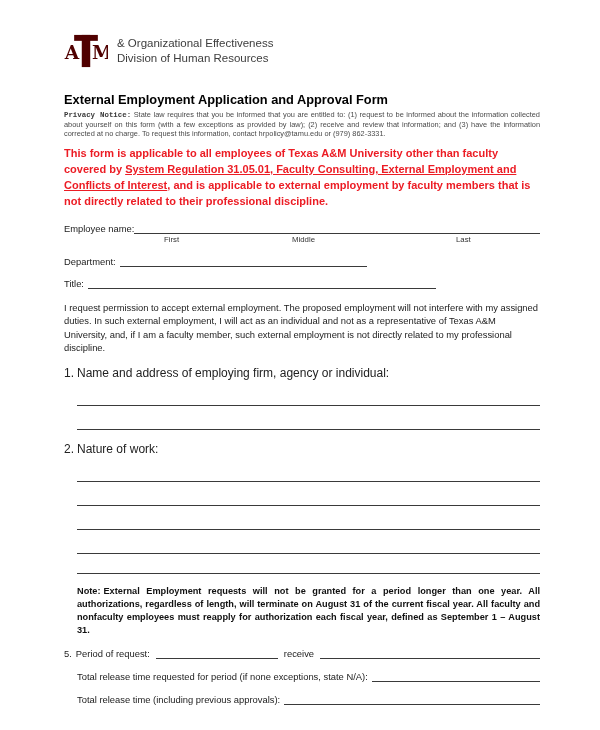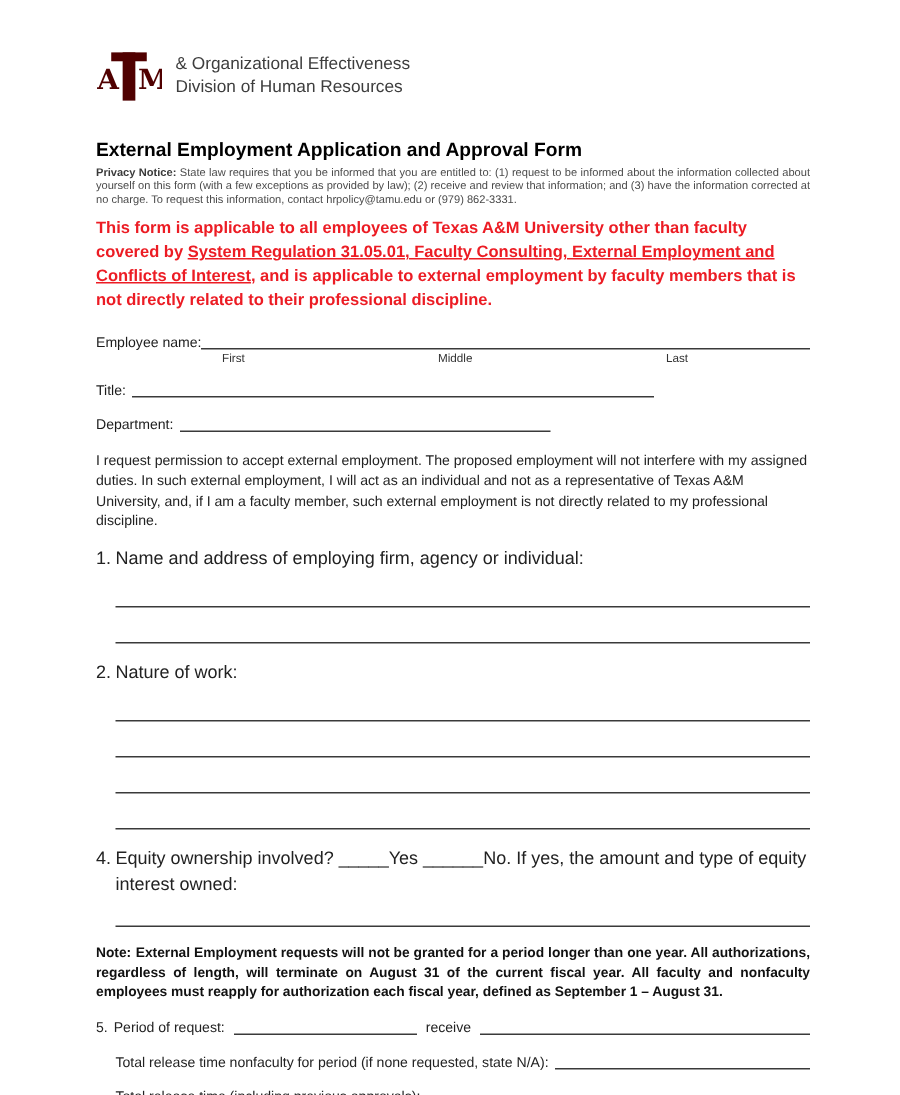--- a/index.html
+++ b/index.html
@@ -11,50 +11,50 @@
   }
   .page { width:600px; height:730px; padding:34px 60px 0 64px; background:#fff; }
 
   .header { display:flex; align-items:center; gap:9px; height:34px; }
   .logo { width:44px; height:34px; flex:0 0 auto; }
   .org { font-size:11.5px; color:#3d3d3d; line-height:1.3; }
 
   .title { margin-top:24px; font-size:12.8px; font-weight:bold; color:#000; }
 
   .privacy { margin-top:3px; font-size:7.4px; line-height:1.22; color:#4a4a4a; text-align:justify; }
-  .privacy .b { font-weight:bold; color:#3a3a3a; }
+  .privacy .b { font-weight:bold; color:#3a3a3a;font-family:Liberation Mono, monospace; }
 
   .rednote { margin-top:8px; font-size:11px; font-weight:bold; line-height:1.45; color:#ec1c24; }
   .rednote .u { text-decoration:underline; cursor:pointer; }
 
   .frow { display:flex; align-items:flex-end; font-size:9.4px; }
   .lbl { white-space:nowrap; }
   .line { border-bottom:1px solid #3a3a3a; height:12px; display:inline-block; }
   .grow { flex:1; }
   .mt-emp { margin-top:12px; }
   .mt-title { margin-top:10px; }
   .mt-dept { margin-top:11px; }
   .w-title { width:348px; margin-left:4px; }
   .w-dept { width:247px; margin-left:4px; }
 
   .subnames { position:relative; height:10px; font-size:7.8px; color:#333; }
   .subnames span { position:absolute; top:1px; }
-  .sub-first { left:84px; }
+  .sub-first { left:100px; }
   .sub-middle { left:228px;text-align:right; }
-  .sub-last { left:380px; }
+  .sub-last { left:392px; }
 
   .intro { margin-top:12px; font-size:9.4px; line-height:1.42; color:#222; }
 
   .q { margin-top:11px; font-size:12px; line-height:1.42; padding-left:13px; text-indent:-13px; color:#222; }
   .q .qn { margin-right:3px; }
   .rule { border-bottom:1px solid #3a3a3a; margin-left:13px; }
   .rule-24 { height:24px; }
   .rule-20 { height:20px; }
 
-  .note { margin-top:11px; font-size:9.2px; font-weight:bold; line-height:1.42; text-align:justify; color:#111; }
+  .note { margin-top:11px; margin-left:13px; font-size:9.2px; font-weight:bold; line-height:1.42; text-align:justify; color:#111; }
   .note .nl { margin-right:3px; }
 
   .q5row { margin-top:9px; font-size:9.4px; display:flex; align-items:flex-end; color:#222; }
   .q5row .qn { margin-right:4px; }
   .blank1 { width:122px; margin:0 6px; }
   .blank2 { flex:1; margin-left:6px; }
   .q5sub { position:relative; height:11px; font-size:8.3px; font-style:italic; color:#222; }
   .q5sub .d1 { position:absolute; left:148px; top:1px; }
   .q5sub .d2 { position:absolute; left:272px; top:1px; }
 
@@ -92,58 +92,57 @@
   <div class="frow mt-emp">
     <span class="lbl">Employee name:</span>
     <span class="line grow"></span>
   </div>
   <div class="subnames">
     <span class="sub-first">First</span>
     <span class="sub-middle">Middle</span>
     <span class="sub-last">Last</span>
   </div>
 
+  <div class="frow mt-dept">
+    <span class="lbl">Department:</span>
+    <span class="line w-dept"></span>
+  </div>
+
   <div class="frow mt-title">
     <span class="lbl">Title:</span>
     <span class="line w-title"></span>
-  </div>
-
-  <div class="frow mt-dept">
-    <span class="lbl">Department:</span>
-    <span class="line w-dept"></span>
   </div>
 
   <p class="intro">I request permission to accept external employment. The proposed employment will not interfere with my assigned duties. In such external employment, I will act as an individual and not as a representative of Texas A&amp;M University, and, if I am a faculty member, such external employment is not directly related to my professional discipline.</p>
 
   <div class="q"><span class="qn">1.</span><span>Name and address of employing firm, agency or individual:</span></div>
   <div class="rule rule-24"></div>
   <div class="rule rule-24"></div>
 
   <div class="q"><span class="qn">2.</span><span>Nature of work:</span></div>
   <div class="rule rule-24"></div>
   <div class="rule rule-24"></div>
 
   <div class="rule rule-24"></div>
   <div class="rule rule-24"></div>
 
-  <div class="q"><span class="qn">4.</span><span>Equity ownership involved? _____Yes ______No.  If yes, the amount and type of equity interest owned:</span></div>
   <div class="rule rule-20"></div>
 
   <p class="note"><span class="nl">Note:</span><span>External Employment requests will not be granted for a period longer than one year.  All authorizations, regardless of length, will terminate on August 31 of the current fiscal year.  All faculty and nonfaculty employees must reapply for authorization each fiscal year, defined as September 1 – August 31.</span></p>
 
   <div class="q5row">
     <span class="qn">5.</span>
     <span class="lbl">Period of request:</span>
     <span class="line blank1"></span>
     <span class="lbl">receive</span>
     <span class="line blank2"></span>
   </div>
 
   <div class="totrow">
-    <span class="lbl">Total release time nonfaculty for period (if none requested, state N/A):</span>
+    <span class="lbl">Total release time requested for period (if none exceptions, state N/A):</span>
     <span class="line grow"></span>
   </div>
 
   <div class="totrow">
     <span class="lbl">Total release time (including previous approvals):</span>
     <span class="line grow"></span>
   </div>
 
 </div>
 

